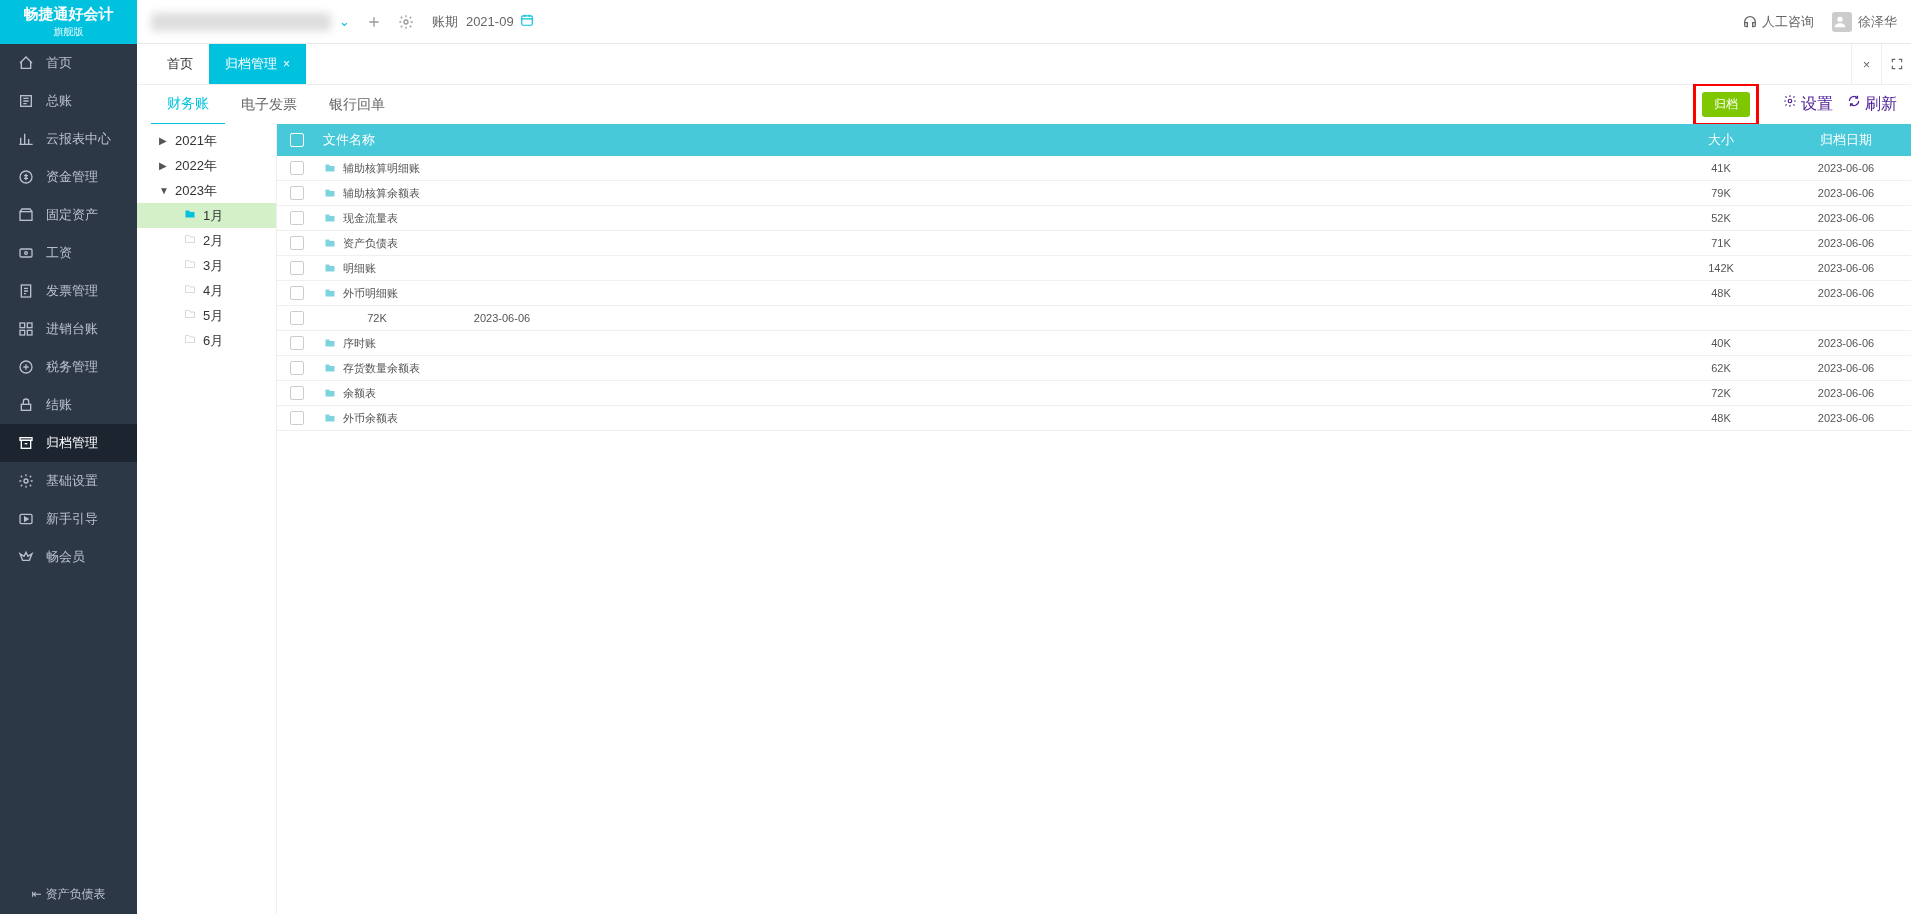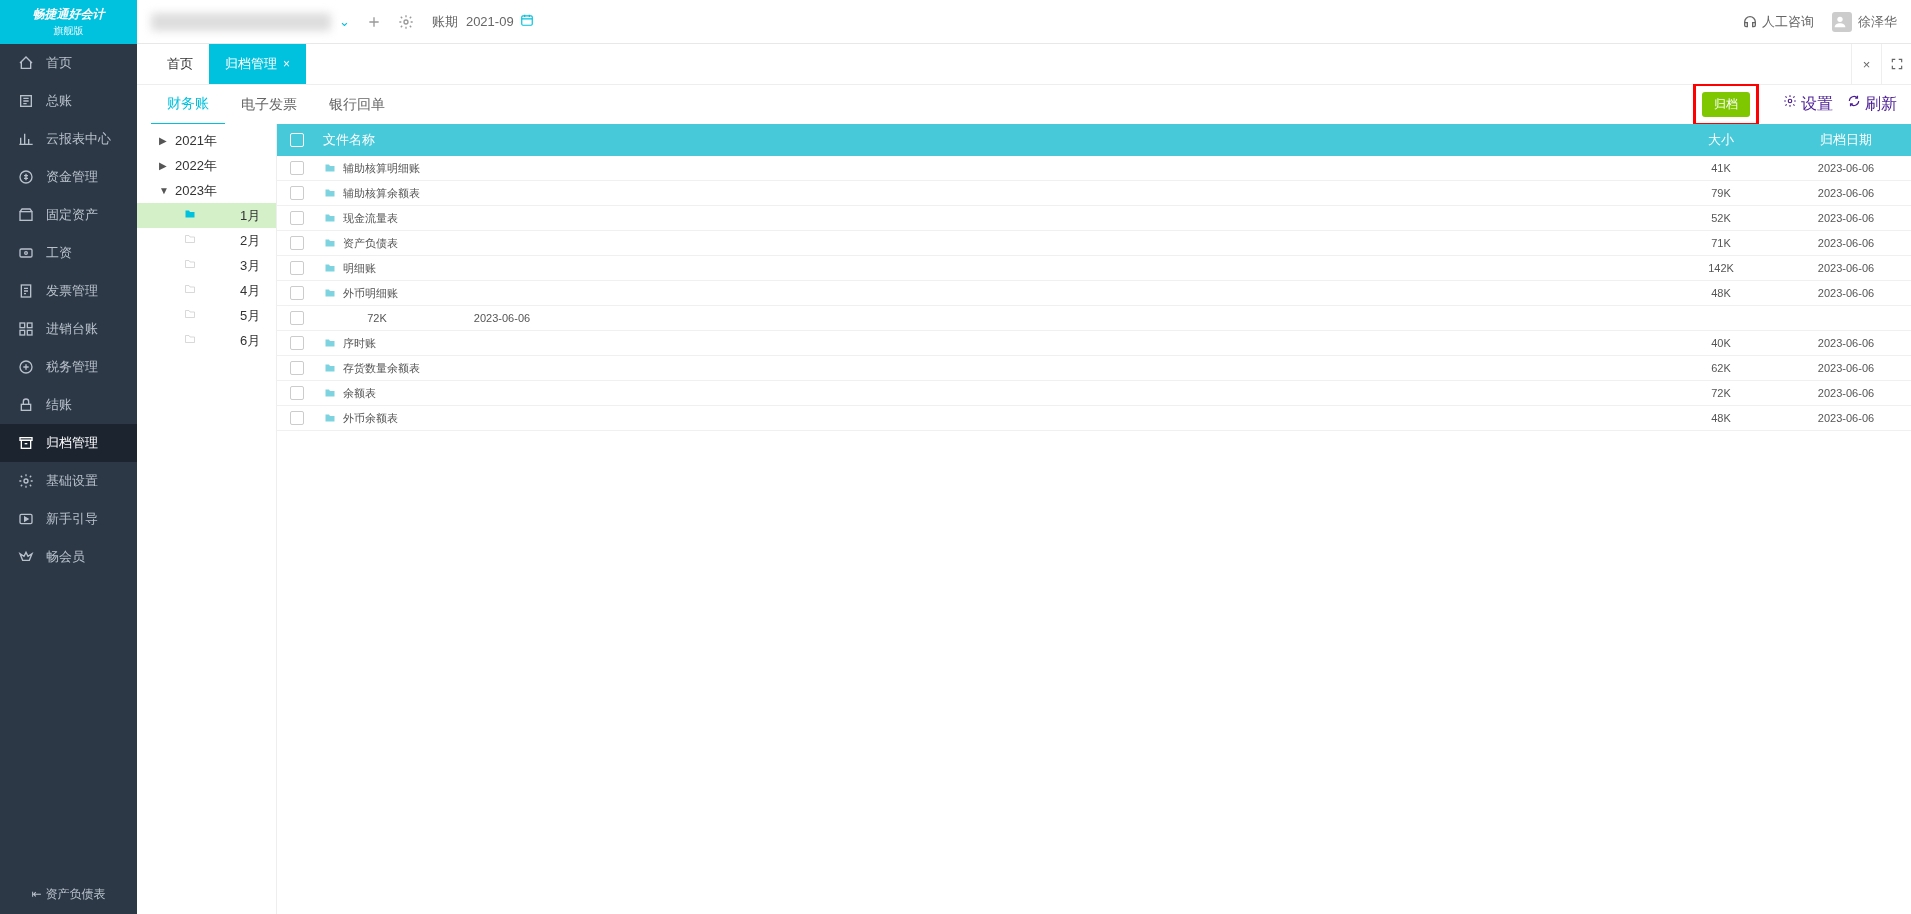--- a/index.html
+++ b/index.html
@@ -2,21 +2,21 @@
 <html><head>
 <meta charset="utf-8">
 <style>
 * { margin: 0; padding: 0; box-sizing: border-box; }
 body { font-family: "Microsoft YaHei", Arial, sans-serif; font-size: 13px; color: #333; background: #fff; overflow: hidden; }
 .app { display: flex; height: 914px; width: 1911px; position: relative; }
 
 
 .sidebar { width: 137px; background: #2c3846; color: #b8c0cc; display: flex; flex-direction: column; }
 .brand { background: #00c1de; color: #fff; height: 44px; display: flex; flex-direction: column; align-items: center; justify-content: center; font-size: 12px; }
-.brand-main { font-weight: bold; font-size: 12px; font-style: italic; }
+.brand-main { font-weight: bold; font-size: 15px; }
 .brand-sub { font-size: 10px; opacity: 0.9; margin-top: 1px; }
 .nav { flex: 1; }
 .nav-item { height: 38px; display: flex; align-items: center; padding-left: 18px; cursor: pointer; font-size: 13px; }
 .nav-item.active { background: #1c2430; color: #fff; }
 .nav-icon { width: 16px; height: 16px; margin-right: 12px; display: inline-flex; align-items: center; justify-content: center; }
 .nav-icon svg { width: 16px; height: 16px; }
 .sidebar-footer { height: 40px; display: flex; align-items: center; justify-content: center; font-size: 12px; cursor: pointer; }
 
 
 .main { flex: 1; display: flex; flex-direction: column; background: #f5f5f5; }
@@ -53,21 +53,21 @@
 .sub-action { display: flex; align-items: flex-start; margin-left: 14px; color: #4c1d95; cursor: pointer; font-size: 16px; }
 .sub-action svg { width: 14px; height: 14px; margin-right: 4px; }
 
 
 .content { flex: 1; display: flex; background: #fff; }
 
 
 .tree-panel { width: 140px; border-right: 1px solid #eee; padding-top: 4px; }
 .tree-node { display: flex; align-items: center; height: 25px; padding-left: 22px; cursor: pointer; font-size: 13px; color: #333; }
 .tree-node .arrow { margin-right: 6px; font-size: 10px; color: #555; display:inline-block; width:10px; }
-.tree-node.month { padding-left: 46px; gap: 37px; }
+.tree-node.month { padding-left: 46px; }
 .tree-node.month .folder { margin-right: 6px; color: #ccc; }
 .tree-node.month.selected { background: #d4f0c8; }
 .tree-node.month.selected .folder { color: #00c1de; }
 .folder svg { width:14px; height:12px; }
 
 
 .table-wrap { flex: 1; }
 .thead { background: #48c9d9; color: #fff; height: 32px; display: flex; align-items: center; font-size: 13px; }
 .col-check { width: 40px; display: flex; align-items: center; justify-content: center; }
 .chk { width: 14px; height: 14px; border: 1px solid #ccc; background: #fff; border-radius: 2px; cursor: pointer; }

